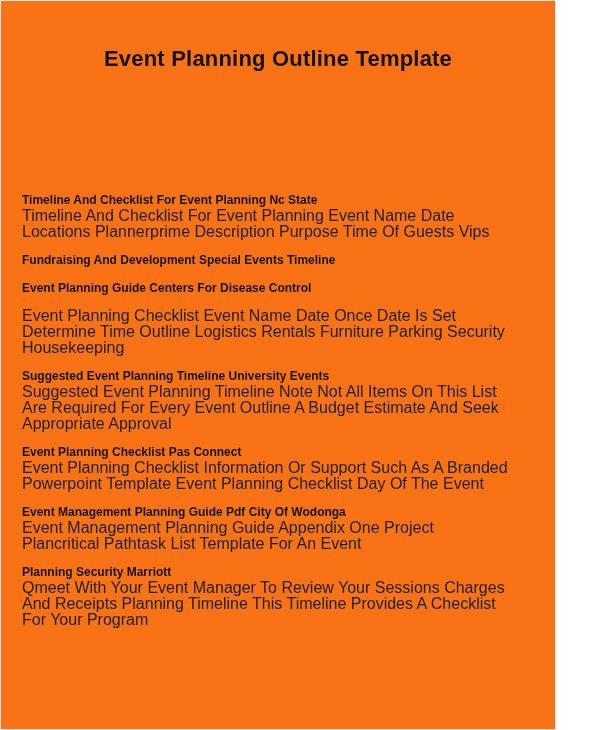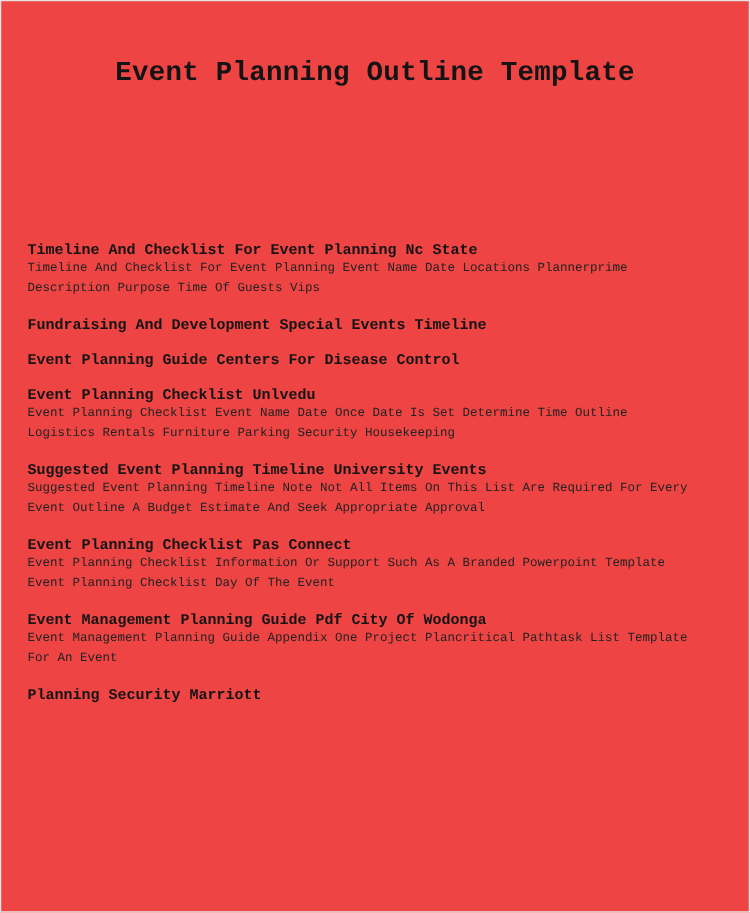--- a/index.html
+++ b/index.html
@@ -2,26 +2,26 @@
 <html><head>
 <meta charset="utf-8">
 <style>
   html, body {
     margin: 0;
     padding: 0;
     background: #ffffff;
   }
   .page {
     box-sizing: border-box;
-    width: 600px;
+    width: 556px;
     height: 730px;
-    background: #ef4444;
+    background: #f97316;
     border: 1px solid #e4e4e4;
     overflow: hidden;
-    font-family: Liberation Mono, monospace;
+    font-family: Liberation Sans, sans-serif;
     color: #1b1b1b;
   }
   .doc-title {
     margin: 0;
     padding-top: 45px;
     text-align: center;
     font-size: 22px;
     line-height: 26px;
     font-weight: bold;
     letter-spacing: 0.2px;
@@ -36,21 +36,21 @@
   }
   .section-heading {
     margin: 0;
     font-size: 12px;
     line-height: 16px;
     font-weight: bold;
     color: #141414;
   }
   .section-body {
     margin: 0;
-    font-size: 10px;
+    font-size: 16px;
     line-height: 16px;
     font-weight: normal;
     color: #222222;
   }
 </style>
 </head>
 <body>
 
 <div class="page">
 
@@ -65,21 +65,20 @@
 
     <div class="section">
       <p class="section-heading">Fundraising And Development Special Events Timeline</p>
     </div>
 
     <div class="section">
       <p class="section-heading">Event Planning Guide Centers For Disease Control</p>
     </div>
 
     <div class="section">
-      <p class="section-heading">Event Planning Checklist Unlvedu</p>
       <p class="section-body">Event Planning Checklist Event Name Date Once Date Is Set Determine Time Outline Logistics Rentals Furniture Parking Security Housekeeping</p>
     </div>
 
     <div class="section">
       <p class="section-heading">Suggested Event Planning Timeline University Events</p>
       <p class="section-body">Suggested Event Planning Timeline Note Not All Items On This List Are Required For Every Event Outline A Budget Estimate And Seek Appropriate Approval</p>
     </div>
 
     <div class="section">
       <p class="section-heading">Event Planning Checklist Pas Connect</p>
@@ -87,16 +86,17 @@
     </div>
 
 
     <div class="section">
       <p class="section-heading">Event Management Planning Guide Pdf City Of Wodonga</p>
       <p class="section-body">Event Management Planning Guide Appendix One Project Plancritical Pathtask List Template For An Event</p>
     </div>
 
     <div class="section">
       <p class="section-heading">Planning Security Marriott</p>
+      <p class="section-body">Qmeet With Your Event Manager To Review Your Sessions Charges And Receipts Planning Timeline This Timeline Provides A Checklist For Your Program</p>
     </div>
 
   </div>
 </div>
 
 </body></html>

